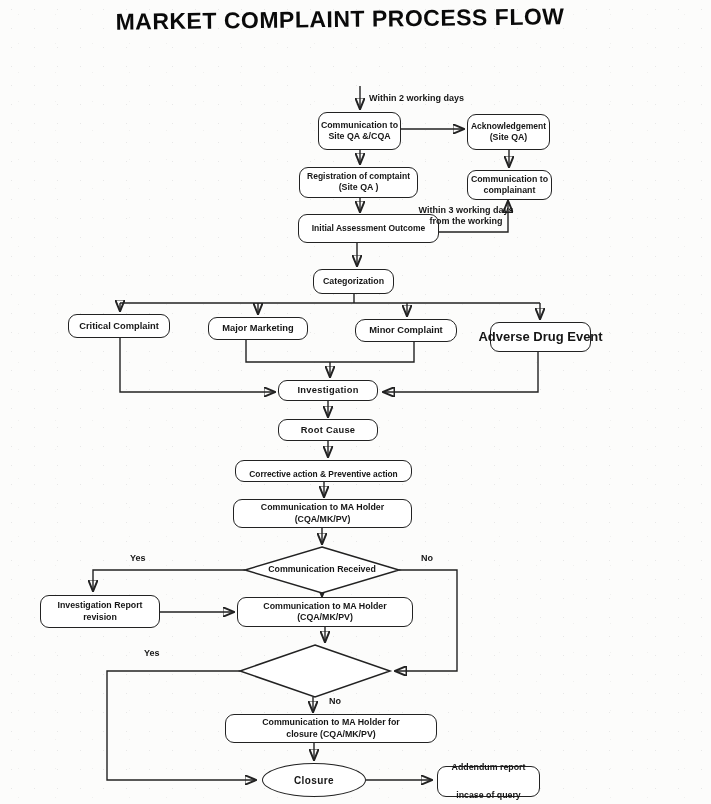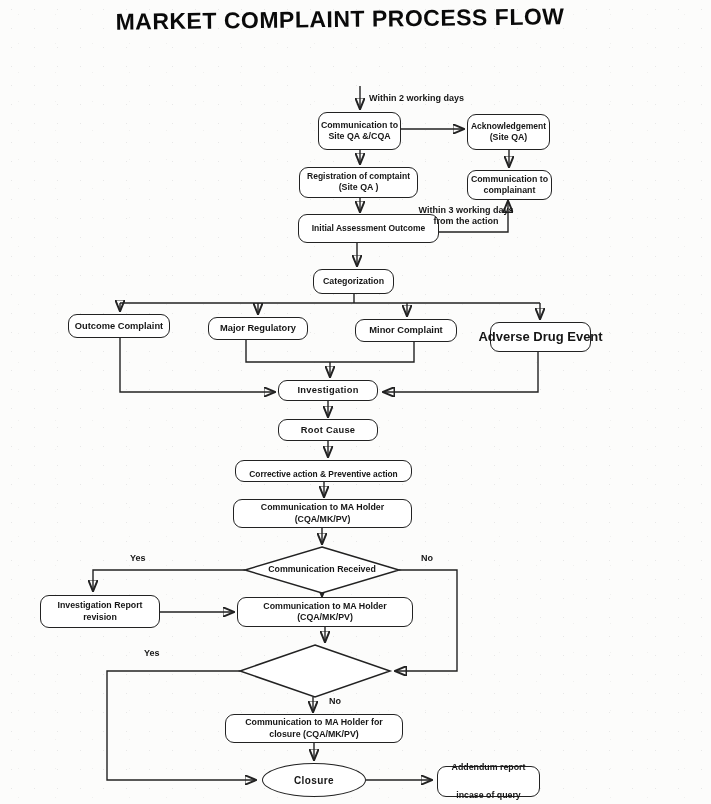--- a/index.html
+++ b/index.html
@@ -117,28 +117,28 @@
 
   <div class="node" style="left:298px;top:214px;width:141px;height:29px;">
     <div class="nw" style="font-size:8.5px">Initial Assessment Outcome</div>
   </div>
 
   <div class="node" style="left:313px;top:269px;width:81px;height:25px;">
     <div class="nw">Categorization</div>
   </div>
 
   <div class="node" style="left:68px;top:314px;width:102px;height:24px;font-size:9.3px;">
-    <div class="nw">Outcome Complaint</div>
+    <div class="nw">Critical Complaint</div>
   </div>
 
   <div class="node" style="left:208px;top:317px;width:100px;height:23px;font-size:9.3px;">
-    <div class="nw">Major Regulatory</div>
-  </div>
-
-  <div class="node" style="left:355px;top:319px;width:102px;height:23px;font-size:9.3px;">
+    <div class="nw">Major Marketing</div>
+  </div>
+
+  <div class="node" style="left:355px;top:319px;width:102px;height:23px;font-size:9.3px;border-radius:10px;">
     <div class="nw">Minor Complaint</div>
   </div>
 
   <div class="node" style="left:490px;top:322px;width:101px;height:30px;font-size:13px;">
     <div class="nw">Adverse Drug Event</div>
   </div>
 
   <div class="node" style="left:278px;top:380px;width:100px;height:21px;font-size:9.3px;letter-spacing:.3px;text-align:right;">
     <div class="nw">Investigation</div>
   </div>
@@ -159,42 +159,42 @@
   <div class="node" style="left:40px;top:595px;width:120px;height:33px;text-align:center;">
     <div class="nw">Investigation Report</div>
     <div class="nw">revision</div>
   </div>
 
   <div class="node" style="left:237px;top:597px;width:176px;height:30px;">
     <div class="nw">Communication to MA Holder</div>
     <div class="nw">(CQA/MK/PV)</div>
   </div>
 
-  <div class="node" style="left:225px;top:714px;width:178px;height:29px;">
+  <div class="node" style="left:225px;top:714px;width:212px;height:29px;">
     <div class="nw">Communication to MA Holder for</div>
     <div class="nw">closure  (CQA/MK/PV)</div>
   </div>
 
   <div class="node ellipse" style="left:262px;top:763px;width:104px;height:34px;">
     <div class="nw">Closure</div>
   </div>
 
   <div class="node" style="left:437px;top:766px;width:103px;height:31px;gap:16px;">
     <div class="nw">Addendum report</div>
     <div class="nw">incase of query</div>
   </div>
 
   <div class="dlabel" style="left:244px;top:564px;width:156px;">Communication Received</div>
 
 
   <div class="elabel" style="left:369px;top:93px;">Within 2 working days</div>
 
   <div class="elabel center" style="left:418px;top:205px;width:96px;">
     <div>Within 3 working days</div>
-    <div>from the action</div>
+    <div>from the working</div>
   </div>
 
   <div class="elabel" style="left:130px;top:553px;">Yes</div>
 
   <div class="elabel" style="left:421px;top:553px;">No</div>
 
   <div class="elabel" style="left:144px;top:648px;">Yes</div>
 
   <div class="elabel" style="left:329px;top:696px;">No</div>
 

